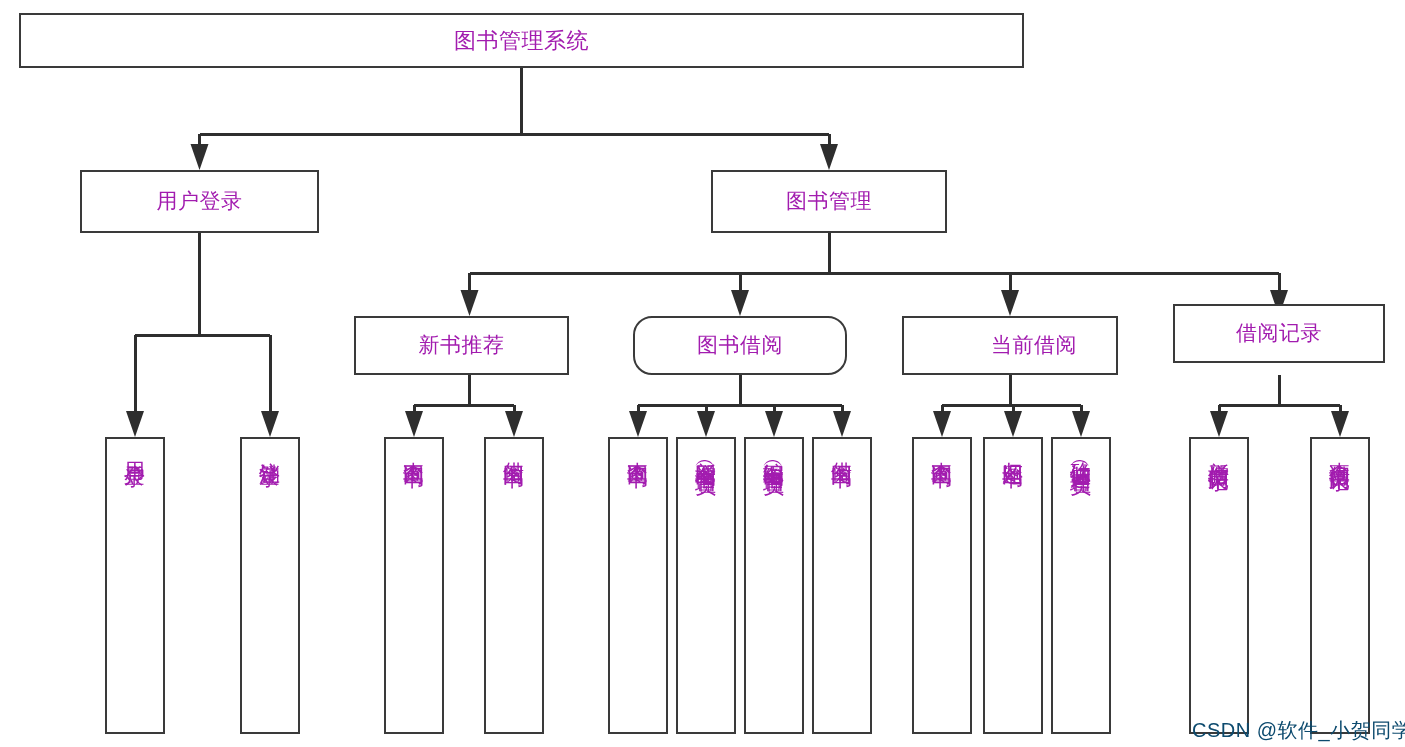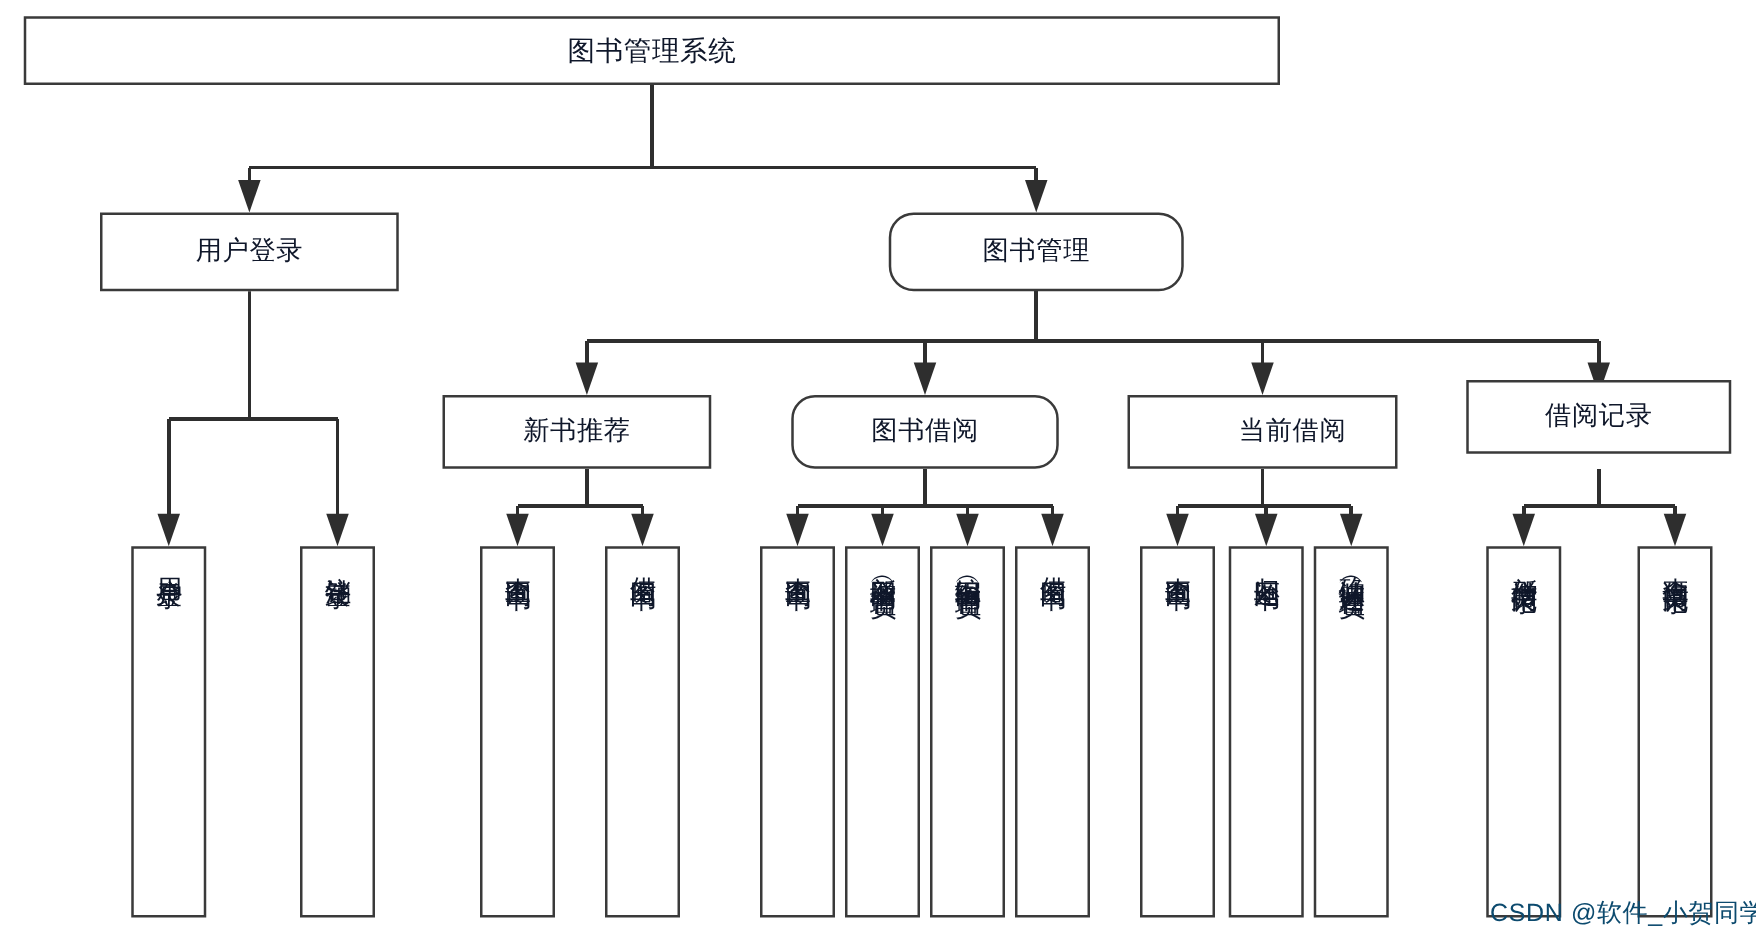--- a/index.html
+++ b/index.html
@@ -34,21 +34,21 @@
     border: 2px solid #3a3a3a;
     display: flex;
     align-items: center;
     justify-content: center;
     z-index: 2;
   }
   .node-label {
     font-size: 21px;
     line-height: 1.18;
     letter-spacing: 0.5px;
-    color: #0f172a;
+    color: #a21caf;
     white-space: nowrap;
     text-align: right;
   }
   .node.root .node-label { font-size: 22px; }
   .node.vertical {
     align-items: flex-start;
     padding-top: 6px;
   }
   .node.vertical .node-label {
     writing-mode: vertical-rl;
@@ -125,21 +125,21 @@
       <line x1="1340" y1="405" x2="1340" y2="411" stroke="#2e2e2e" stroke-width="3" shape-rendering="crispEdges"></line>
       <polygon points="1331,411 1349,411 1340,437" fill="#2e2e2e"></polygon>
     </svg>
   <div id="node-layer">
       <div class="node root" style="left: 19px; top: 13px; width: 1005px; height: 55px;">
         <span class="node-label">图书管理系统</span>
       </div>
       <div class="node" style="left: 80px; top: 170px; width: 239px; height: 63px;">
         <span class="node-label">用户登录</span>
       </div>
-      <div class="node" style="left: 711px; top: 170px; width: 236px; height: 63px; border-radius: 20px;">
+      <div class="node" style="left: 711px; top: 170px; width: 236px; height: 63px;">
         <span class="node-label">图书管理</span>
       </div>
       <div class="node" style="left: 354px; top: 316px; width: 215px; height: 59px;">
         <span class="node-label">新书推荐</span>
       </div>
       <div class="node" style="left: 633px; top: 316px; width: 214px; height: 59px; border-radius: 19px;">
         <span class="node-label">图书借阅</span>
       </div>
       <div class="node" style="left: 902px; top: 316px; width: 216px; height: 59px; padding-left: 48px;">
         <span class="node-label">当前借阅</span>

